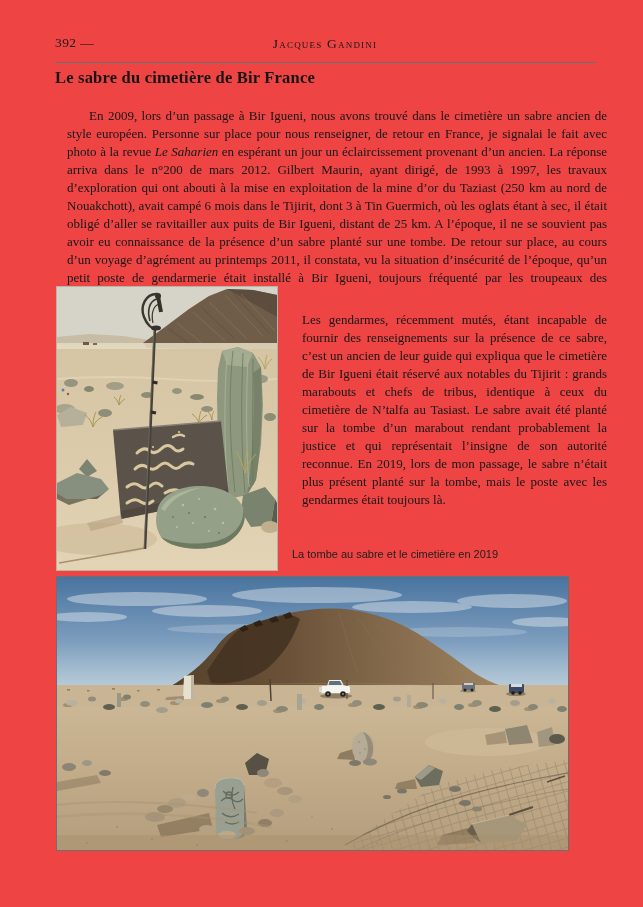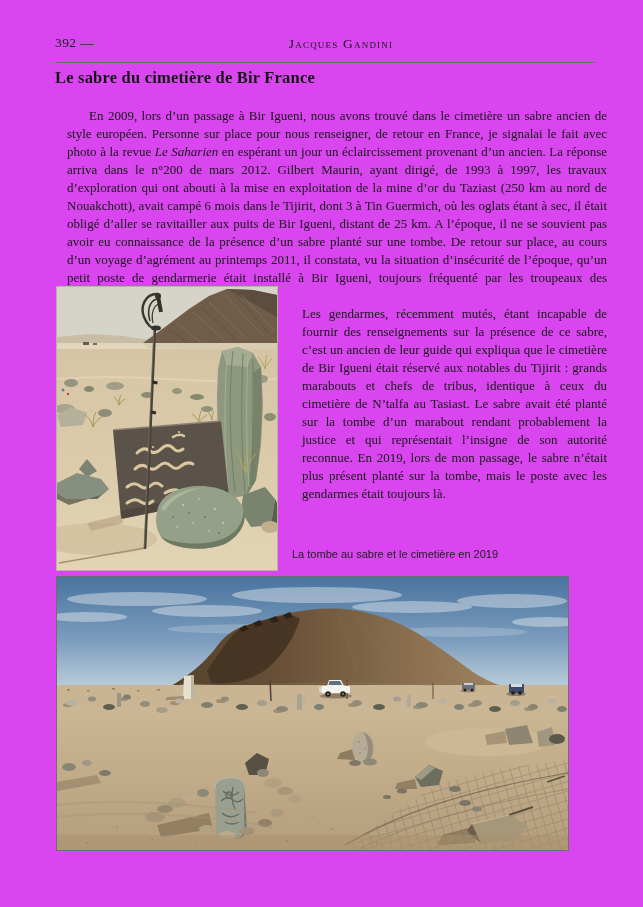--- a/index.html
+++ b/index.html
@@ -1,31 +1,31 @@
 <!DOCTYPE html>
 <html lang="fr"><head>
 <meta charset="utf-8">
 <style>
   html,body { margin:0; padding:0; background:#ffffff; }
   .page {
-    position:relative; width:643px; height:907px; background:#d946ef;
+    position:relative; width:643px; height:907px; background:#ef4444;
     font-family:"Liberation Serif", serif; color:#161616; overflow:hidden;
   }
   .pagenum {
     position:absolute; left:55px; top:35px; font-size:13.5px; letter-spacing:.4px;
   }
   .author {
-    position:absolute; left:71px; top:36px; width:540px; text-align:center;
+    position:absolute; left:55px; top:36px; width:540px; text-align:center;
     font-variant:small-caps; font-size:13.5px; letter-spacing:1.2px;
   }
   .rule { position:absolute; left:55px; top:62px; width:540px; height:1px; background:#6e6e6e; }
   .title { position:absolute; left:55px; top:68px; margin:0; font-size:16.5px; font-weight:bold; letter-spacing:.2px; }
   .para { position:absolute; margin:12px; font-size:13px; line-height:18px; text-align:justify; }
   .para1 { left:55px; top:95px; width:540px; text-indent:22px; }
-  .para2 { left:290px; top:293px; width:305px; }
+  .para2 { left:290px; top:299px; width:305px; }
   figure { margin:0; padding:0; }
   .photo-sabre {
     position:absolute; left:57px; top:287px; width:220px; height:283px;
     outline:1px solid #b9b3a6;
   }
   .caption {
     position:absolute; left:292px; top:548px;
     font-family:"Liberation Sans", sans-serif; font-size:11px; color:#1e1e1e;
   }
   .photo-cemetery {

